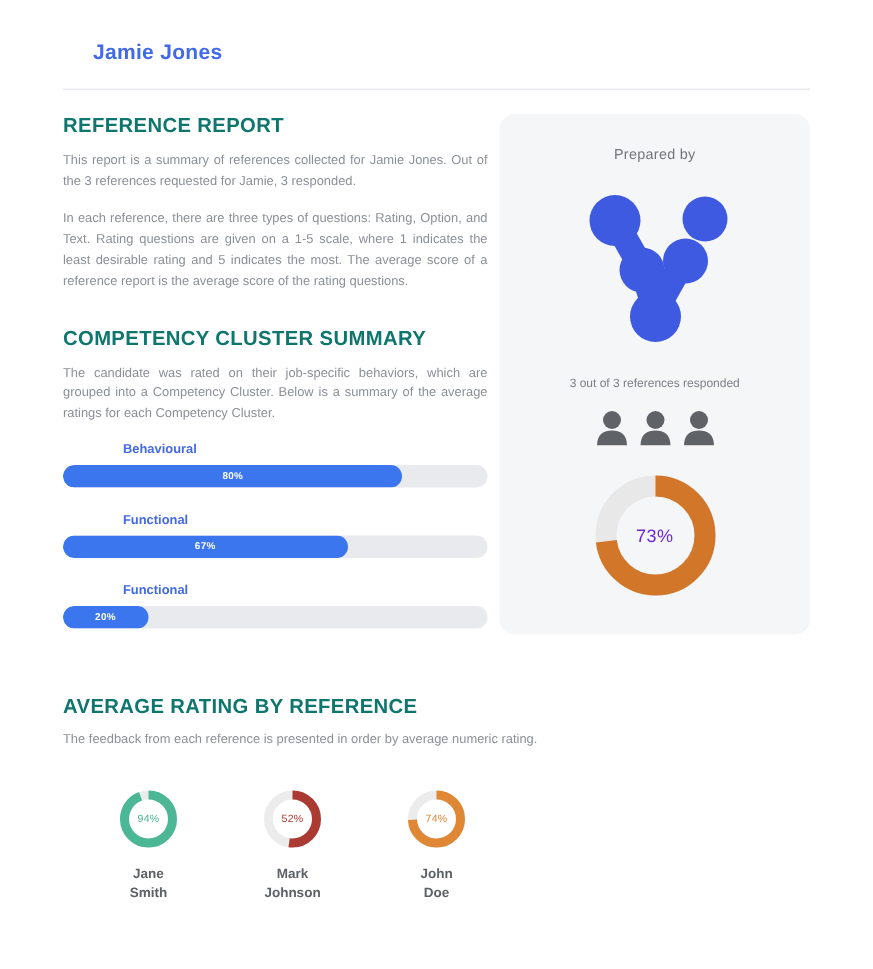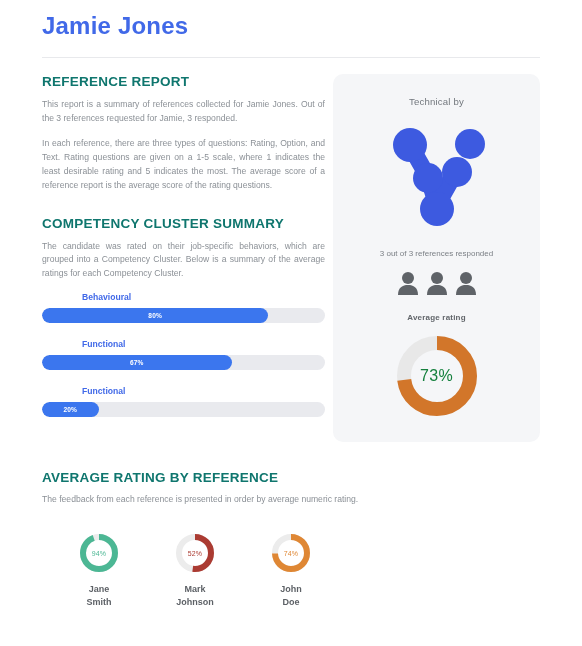--- a/index.html
+++ b/index.html
@@ -16,25 +16,26 @@
   .page {
     position: relative;
     width: 582px;
     height: 646px;
     background: #ffffff;
     padding: 0 42px;
   }
 
   
   .candidate-name {
-    font-size: 24px;
+    font-size: 14px;
     font-weight: bold;
     color: #4169e8;
     letter-spacing: 0.2px;
-    padding-top: 12px;
+    padding-top: 26px;
+    margin-left: 20px;
   }
   .header-rule {
     height: 1px;
     background: #e8e9ec;
     margin-top: 17px;
   }
 
   
   .columns {
     display: flex;
@@ -130,22 +131,22 @@
 
   .donut { position: relative; }
   .donut-center {
     position: absolute;
     inset: 0;
     display: flex;
     align-items: center;
     justify-content: center;
   }
   .donut-big-value {
-    font-size: 16px;
-    color: #15803d;
+    font-size: 12px;
+    color: #6d28d9;
     letter-spacing: 0.3px;
   }
 
   
   .bottom { margin-top: 28px; }
   .bottom .lead {
     font-size: 8.6px;
     color: #8b9096;
     margin-top: 9px;
   }
@@ -220,21 +221,21 @@
             </div>
           </div>
         </div>
 
       </div>
     </div>
 
     <div class="col-right">
       <div class="side-card">
 
-        <div class="card-caption">Technical by</div>
+        <div class="card-caption">Prepared by</div>
 
         <div class="logo-wrap">
           <svg width="112" height="112" viewBox="0 0 112 112" aria-hidden="true">
             <g fill="#3d5ae0">
 
               <path d="M30 26 L47 56 L56 84" stroke="#3d5ae0" stroke-width="17" fill="none" stroke-linecap="round"></path>
               <path d="M74 52 L56 84" stroke="#3d5ae0" stroke-width="17" fill="none" stroke-linecap="round"></path>
 
               <circle cx="29" cy="24" r="17"></circle>
               <circle cx="47" cy="57" r="15"></circle>
@@ -255,21 +256,20 @@
           <svg width="22" height="24" viewBox="0 0 22 24" aria-hidden="true">
             <circle cx="11" cy="7" r="6" fill="#5f6368"></circle>
             <path d="M1 24 C1 16.5 5.5 14 11 14 C16.5 14 21 16.5 21 24 Z" fill="#5f6368"></path>
           </svg>
           <svg width="22" height="24" viewBox="0 0 22 24" aria-hidden="true">
             <circle cx="11" cy="7" r="6" fill="#5f6368"></circle>
             <path d="M1 24 C1 16.5 5.5 14 11 14 C16.5 14 21 16.5 21 24 Z" fill="#5f6368"></path>
           </svg>
         </div>
 
-        <div class="avg-label">Average rating</div>
 
         <div class="big-donut-wrap">
           <div class="donut" style="width:84px;height:84px;">
             <svg width="84" height="84" viewBox="0 0 84 84" aria-hidden="true">
               <circle cx="42" cy="42" r="33" fill="none" stroke-width="14" stroke="#e8e8e8"></circle>
               <circle cx="42" cy="42" r="33" fill="none" stroke-width="14" stroke-linecap="butt" transform="rotate(-90 42 42)" stroke="#d2762a" stroke-dasharray="207.35" stroke-dashoffset="55.98"></circle>
             </svg>
             <div class="donut-center">
               <span class="donut-big-value">73%</span>
             </div>

